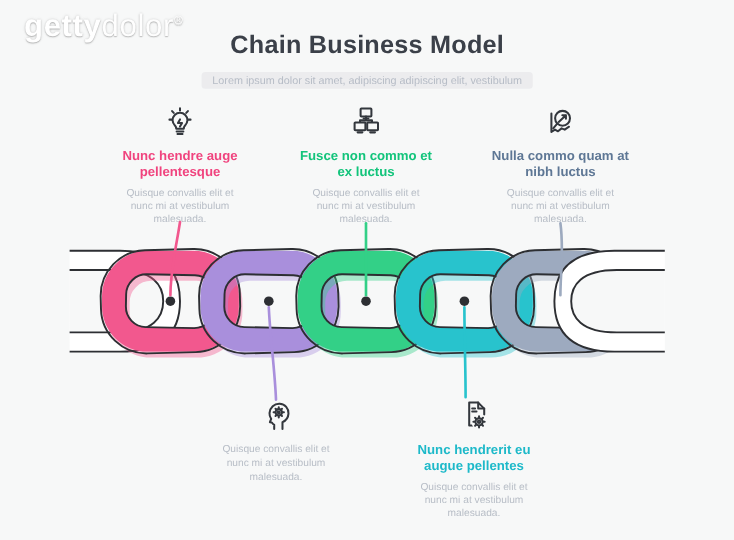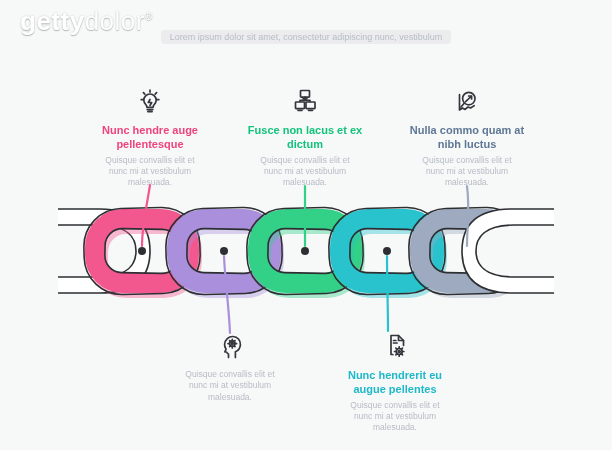--- a/index.html
+++ b/index.html
@@ -42,21 +42,22 @@
 </head>
 <body>
 
 <div class="canvas">
 
   <div class="watermark">
     <span class="b">getty</span><span class="l">dolor</span><sup>®</sup>
   </div>
 
   <div class="header">
-    <span class="subtitle-pill">Lorem ipsum dolor sit amet, consectetur adipiscing nunc, vestibulum</span>
+    <h1>Chain Business Model</h1>
+    <span class="subtitle-pill">Lorem ipsum dolor sit amet, adipiscing adipiscing elit, vestibulum</span>
   </div>
 
   <div class="section top s1">
     <div class="icon">
       <svg class="pict" width="32" height="32" viewBox="0 0 32 32">
         <path d="M16,8 a6.2,6.2 0 0 1 6.2,6.2 c0,2.6 -1.6,4 -2.7,5.3 l-0.4,1.8 h-6.2 l-0.4,-1.8 c-1.1,-1.3 -2.7,-2.7 -2.7,-5.3 A6.2,6.2 0 0 1 16,8 Z"></path>
         <path d="M16,13.5 l-1.7,3 h3.4 l-1.7,3"></path>
         <path d="M13.2,23.6 h5.6 M13.9,25.6 h4.2"></path>
         <path d="M16,4.2 v1.9 M9.4,6.6 l1.4,1.5 M22.6,6.6 l-1.4,1.5 M7.2,13.7 h2 M22.8,13.7 h2"></path>
       </svg>
@@ -70,21 +71,21 @@
       <svg class="pict" width="32" height="32" viewBox="0 0 32 32">
         <rect x="11.5" y="4.5" width="9" height="6.6" rx="0.6"></rect>
         <path d="M14,12.8 h4"></path>
         <path d="M16,11.1 v3.2 M11,14.3 h10 M11,14.3 v1.2 M21,14.3 v1.2"></path>
         <rect x="6.5" y="16" width="9" height="6.6" rx="0.6"></rect>
         <path d="M9,24.3 h4"></path>
         <rect x="17" y="16" width="9" height="6.6" rx="0.6"></rect>
         <path d="M19.5,24.3 h4"></path>
       </svg>
     </div>
-    <h3 style="color: rgb(18, 196, 123);">Fusce non lacus et ex dictum</h3>
+    <h3 style="color: rgb(18, 196, 123);">Fusce non commo et ex luctus</h3>
     <p>Quisque convallis elit et nunc mi at vestibulum malesuada.</p>
   </div>
 
   <div class="section top s3">
     <div class="icon">
       <svg class="pict" width="32" height="32" viewBox="0 0 32 32">
         <path d="M8.5,8.5 V24 l3,-2 2.5,1.4 3,-2.4 2.6,1 3.6,-2.4"></path>
         <circle cx="17.8" cy="12.6" r="6.2"></circle>
         <path d="M13.4,17 l-3.4,4"></path>
         <path d="M14.6,15.6 l6,-5.6 M17.6,10 h3 v3"></path>

